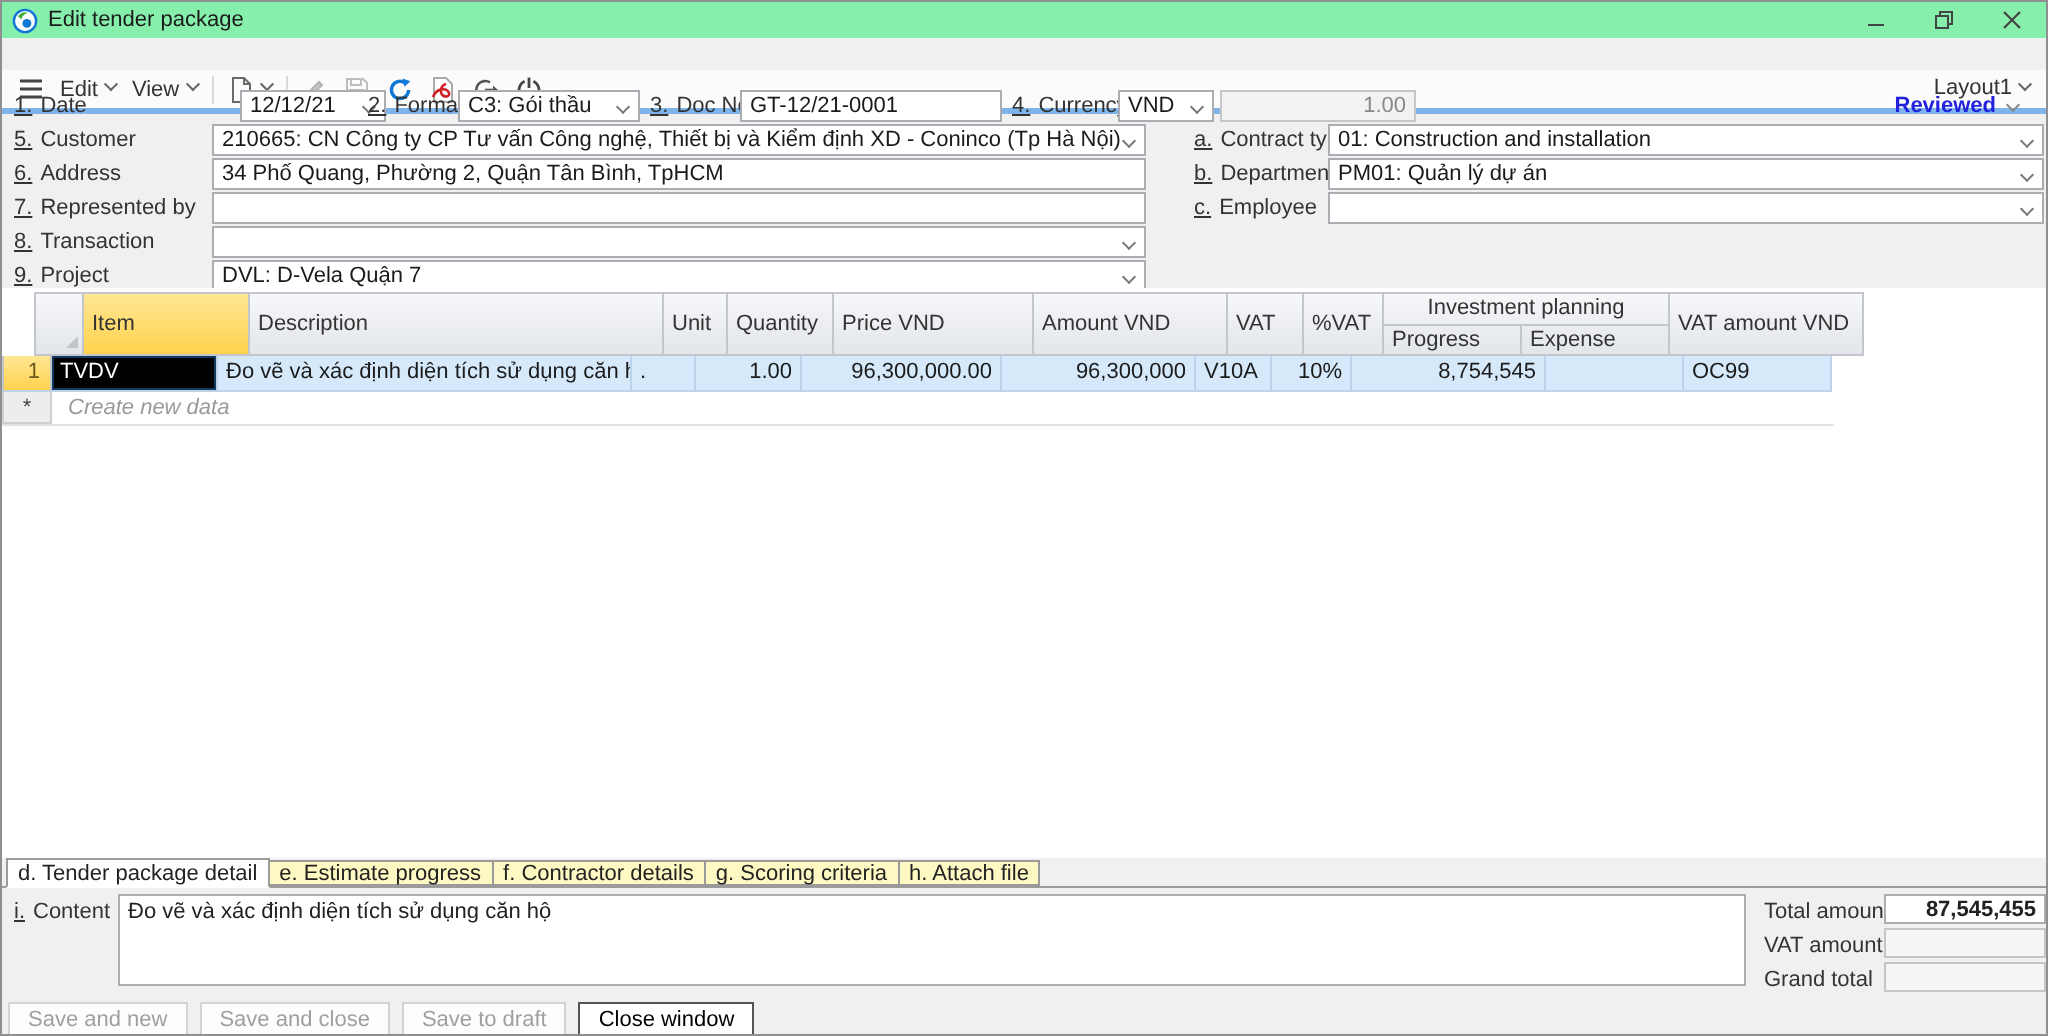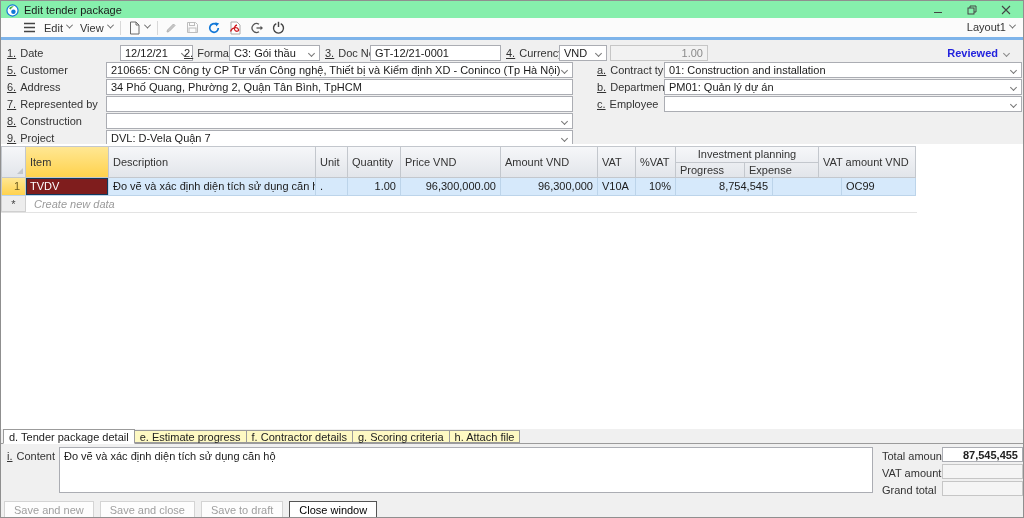--- a/index.html
+++ b/index.html
@@ -7,50 +7,50 @@
   .window { position:relative; width:1024px; height:518px; background:#f0f0f0; border:1px solid #8f8f8f; overflow:hidden; font-size:11px; color:#222; }
 
   
   .titlebar { position:absolute; left:0; top:0; width:100%; height:18px; background:#86efac; display:flex; align-items:center; }
   .titlebar .appicon { margin:0 5px 0 5px; display:flex; }
   .titlebar .title { font-size:11px; color:#1a1a1a; }
   .wincontrols { position:absolute; right:0; top:0; height:18px; display:flex; }
   .winbtn { width:34px; height:18px; display:flex; align-items:center; justify-content:center; }
 
   
-  .toolbar { position:absolute; left:0; top:17px; width:100%; height:22px; background:#fbfbfb; border-bottom:3px solid #7eb4ea; display:flex; align-items:center; padding-left:18px; }
+  .toolbar { position:absolute; left:0; top:34px; width:100%; height:22px; background:#fbfbfb; border-bottom:3px solid #7eb4ea; display:flex; align-items:center; padding-left:4px; }
   .tbitem { display:flex; align-items:center; height:18px; padding:0 4px; color:#333; }
   .tbsep { width:1px; height:14px; background:#d8d8d8; margin:0 3px; }
   .chevdn { display:inline-block; width:5px; height:5px; border-right:1px solid #666; border-bottom:1px solid #666; transform:rotate(45deg) translate(-1px,-1px); margin-left:4px; margin-top:-2px; }
   .layoutsel { position:absolute; right:8px; top:0; height:18px; display:flex; align-items:center; color:#333; }
 
   
   .lbl { position:absolute; font-size:11px; color:#333; white-space:nowrap; height:14px; }
   .lbl .no { text-decoration:underline; margin-right:4px; color:#333; }
   .fld { position:absolute; height:16px; background:#fff; border:1px solid #abadb3; font-size:11px; padding:1px 4px 0 4px; white-space:nowrap; overflow:hidden; color:#1a1a1a; }
   .fld .chev { position:absolute; right:5px; top:5px; width:5px; height:5px; border-right:1px solid #777; border-bottom:1px solid #777; transform:rotate(45deg); }
   .fld.ro { background:#f2f2f2; border-color:#c6c6c6; color:#8a8a8a; text-align:right; }
   .status { position:absolute; font-weight:bold; font-size:11px; }
   .status .chev { display:inline-block; width:5px; height:5px; border-right:1px solid #888; border-bottom:1px solid #888; transform:rotate(45deg); margin-left:6px; margin-bottom:1px; }
 
   
   .gridarea { position:absolute; left:0; top:143px; width:1022px; height:285px; background:#fff; }
-  .ghead { position:absolute; left:0; top:2px; display:flex; }
+  .ghead { position:absolute; left:16px; top:2px; display:flex; }
   .gh { border:1px solid #c3c7cd; border-left:none; background:linear-gradient(#f6f7f9,#e2e5ea); height:32px; display:flex; align-items:center; padding:0 4px; color:#333; overflow:hidden; white-space:nowrap; }
   .gh.first { border-left:1px solid #c3c7cd; position:relative; }
   .gh.yellow { background:linear-gradient(#ffe793,#ffd24d); }
   .gh.group { padding:0; flex-direction:column; align-items:stretch; }
   .gtop { height:16px; display:flex; align-items:center; justify-content:center; border-bottom:1px solid #c3c7cd; }
   .gsubrow { display:flex; height:15px; }
   .gsub { display:flex; align-items:center; padding:0 4px; overflow:hidden; }
   .corner:after { content:""; position:absolute; right:2px; bottom:3px; border-left:6px solid transparent; border-bottom:6px solid #aab0b8; opacity:.6; }
   .grow { position:absolute; left:0; top:34px; display:flex; height:18px; background:#d6e9fb; }
   .gc { border-right:1px solid #bcd4ea; border-bottom:1px solid #bcd4ea; padding:2px 4px 0 4px; overflow:hidden; white-space:nowrap; color:#1b1b1b; }
   .gc.rowsel { background:linear-gradient(#ffe793,#ffd24d); border-right:1px solid #c3c7cd; border-left:1px solid #c3c7cd; color:#6b5b1e; text-align:right; padding-right:5px; }
-  .gc.itemcell { background:#7f1d1d; color:#fff; box-shadow:inset 0 0 0 1px #123a5e; }
+  .gc.itemcell { background:#000000; color:#fff; box-shadow:inset 0 0 0 1px #123a5e; }
   .gc.num { text-align:right; }
   .gnewrow { position:absolute; left:0; top:52px; display:flex; height:17px; width:916px; background:#fff; border-bottom:1px solid #e3e3e3; }
   .gnew-sel { width:25px; background:#ededed; border:1px solid #d0d0d0; border-top:none; display:flex; align-items:center; justify-content:center; color:#444; }
   .gnew-text { flex:1; font-style:italic; color:#9a9a9a; padding:2px 0 0 8px; }
 
   
   .tabstrip { position:absolute; left:0; top:428px; width:1024px; height:15px; border-bottom:1px solid #9b9b9b; display:flex; align-items:flex-end; padding-left:2px; background:#f0f0f0; }
   .tab { border:1px solid #9b9b9b; background:#fef9c3; padding:0 5px; height:13px; line-height:12px; margin-left:-1px; color:#222; white-space:nowrap; }
   .tab.active { background:#fff; height:15px; line-height:14px; margin-bottom:-1px; border-bottom:1px solid #fff; position:relative; z-index:2; margin-left:0; }
 
@@ -187,21 +187,21 @@
   <span class="lbl" style="left:6px;top:80px"><span class="no">6.</span><span>Address</span></span>
   <div class="fld" style="left:105px;top:78px;width:467px"><span>34 Phố Quang, Phường 2, Quận Tân Bình, TpHCM</span></div>
   <span class="lbl" style="left:596px;top:80px"><span class="no">b.</span><span>Department</span></span>
   <div class="fld" style="left:663px;top:78px;width:358px"><span>PM01: Quản lý dự án</span><span class="chev"></span></div>
 
   <span class="lbl" style="left:6px;top:97px"><span class="no">7.</span><span>Represented by</span></span>
   <div class="fld" style="left:105px;top:95px;width:467px"><span></span></div>
   <span class="lbl" style="left:596px;top:97px"><span class="no">c.</span><span>Employee</span></span>
   <div class="fld" style="left:663px;top:95px;width:358px"><span></span><span class="chev"></span></div>
 
-  <span class="lbl" style="left:6px;top:114px"><span class="no">8.</span><span>Construction</span></span>
+  <span class="lbl" style="left:6px;top:114px"><span class="no">8.</span><span>Transaction</span></span>
   <div class="fld" style="left:105px;top:112px;width:467px"><span></span><span class="chev"></span></div>
 
   <span class="lbl" style="left:6px;top:131px"><span class="no">9.</span><span>Project</span></span>
   <div class="fld" style="left:105px;top:129px;width:467px"><span>DVL: D-Vela Quận 7</span><span class="chev"></span></div>
 
   <div class="gridarea">
     <div class="ghead">
       <div class="gh first corner" style="width:25px"></div>
       <div class="gh yellow" style="width:83px">
           <span>Item</span>

